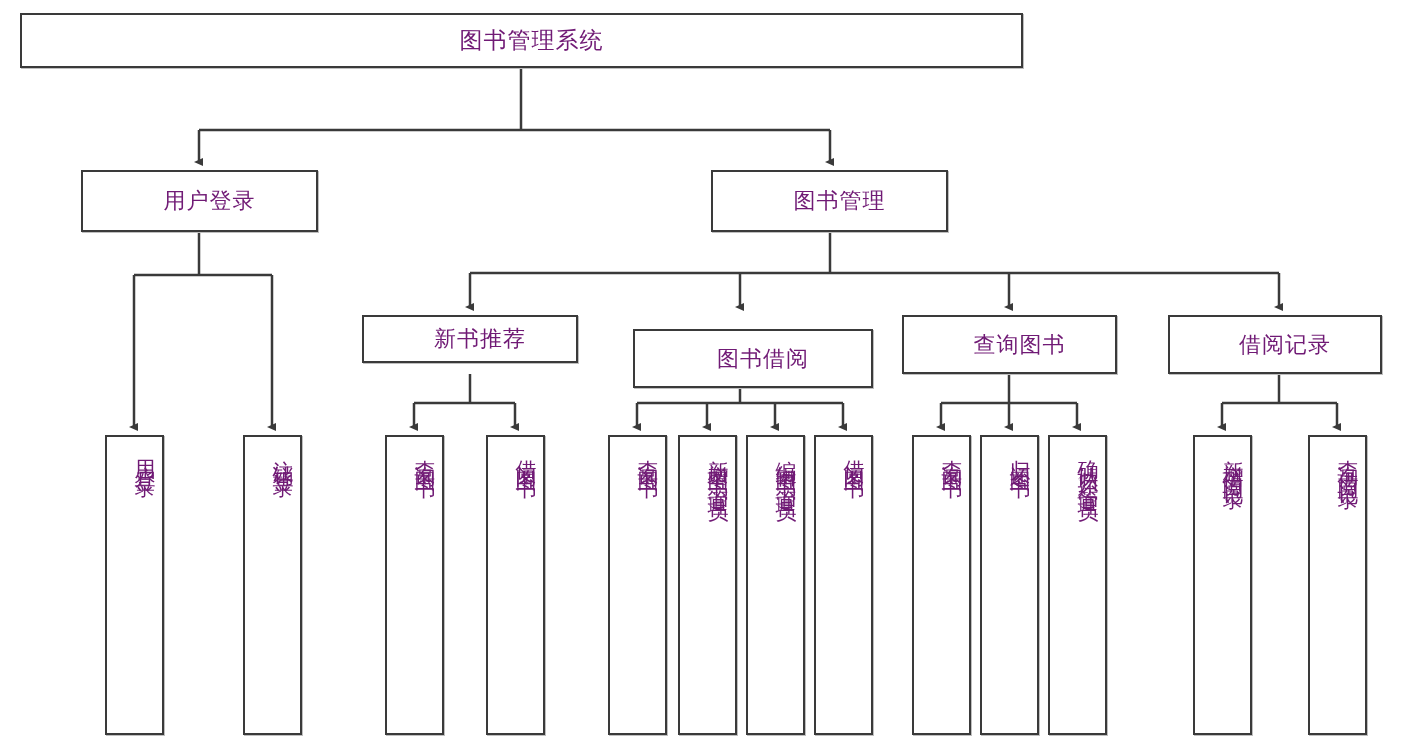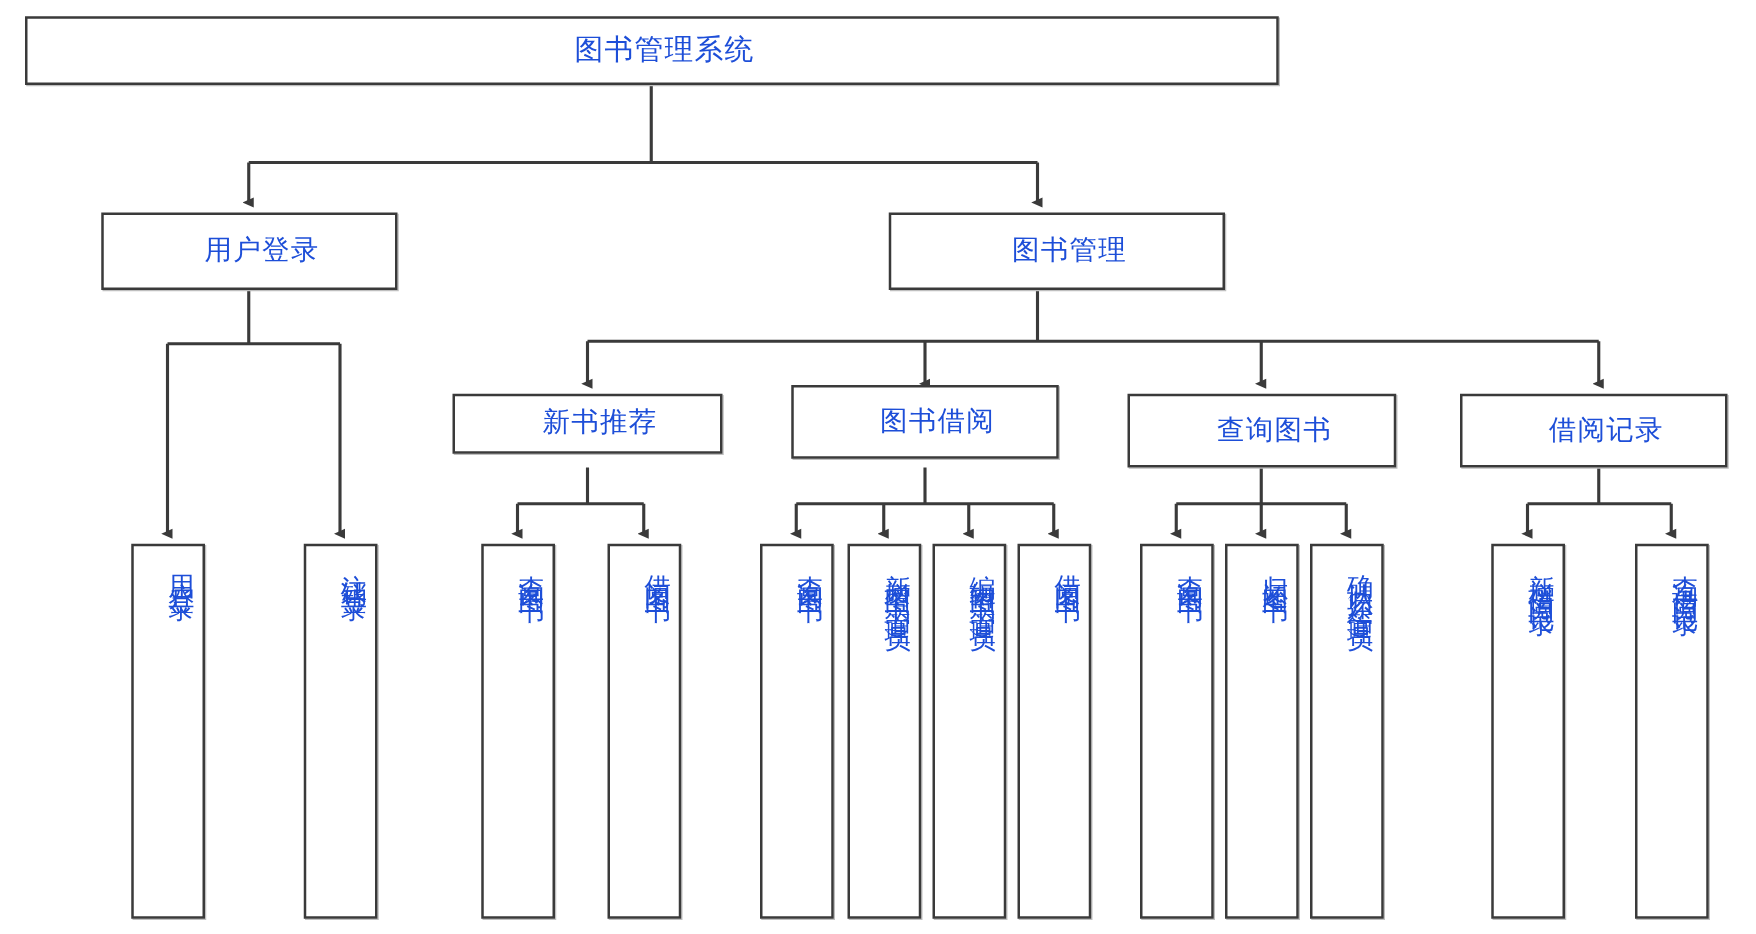--- a/index.html
+++ b/index.html
@@ -14,21 +14,21 @@
   svg.lines{position:absolute;left:0;top:0;width:1405px;height:747px;pointer-events:none;}
 
   .node{
     position:absolute;
     box-sizing:border-box;
     background:#ffffff;
     border:2px solid #3a3a3a;
     display:flex;
     align-items:center;
     justify-content:center;
-    color:#1d4ed8;
+    color:#701a75;
     box-shadow:1px 1px 0 #bfbfbf;
     padding-left:20px;
   }
   .node .lbl{
     text-align:center;
     line-height:1.18;
     white-space:pre;
   }
   .node.horiz .lbl{font-size:22px;letter-spacing:1px;}
   .node.root .lbl{font-size:23px;letter-spacing:1px;}
@@ -110,28 +110,28 @@
     </g>
   </svg>
 
   <div class="node root horiz" style="left:20px;top:13px;width:1003px;height:55px;">
     <span class="lbl">图书管理系统</span>
   </div>
 
   <div class="node horiz" style="left:81px;top:170px;width:237px;height:62px;">
     <span class="lbl">用户登录</span>
   </div>
-  <div class="node horiz" style="left:711px;top:170px;width:269px;height:62px;">
+  <div class="node horiz" style="left:711px;top:170px;width:237px;height:62px;">
     <span class="lbl">图书管理</span>
   </div>
 
   <div class="node horiz" style="left:362px;top:315px;width:216px;height:48px;">
     <span class="lbl">新书推荐</span>
   </div>
-  <div class="node horiz" style="left:633px;top:308px;width:214px;height:59px;">
+  <div class="node horiz" style="left:633px;top:329px;width:240px;height:59px;">
     <span class="lbl">图书借阅</span>
   </div>
   <div class="node horiz" style="left:902px;top:315px;width:215px;height:59px;">
     <span class="lbl">查询图书</span>
   </div>
   <div class="node horiz" style="left:1168px;top:315px;width:214px;height:59px;">
     <span class="lbl">借阅记录</span>
   </div>
 
   <div class="node leaf" style="left:105px;top:435px;width:59px;height:300px;">

